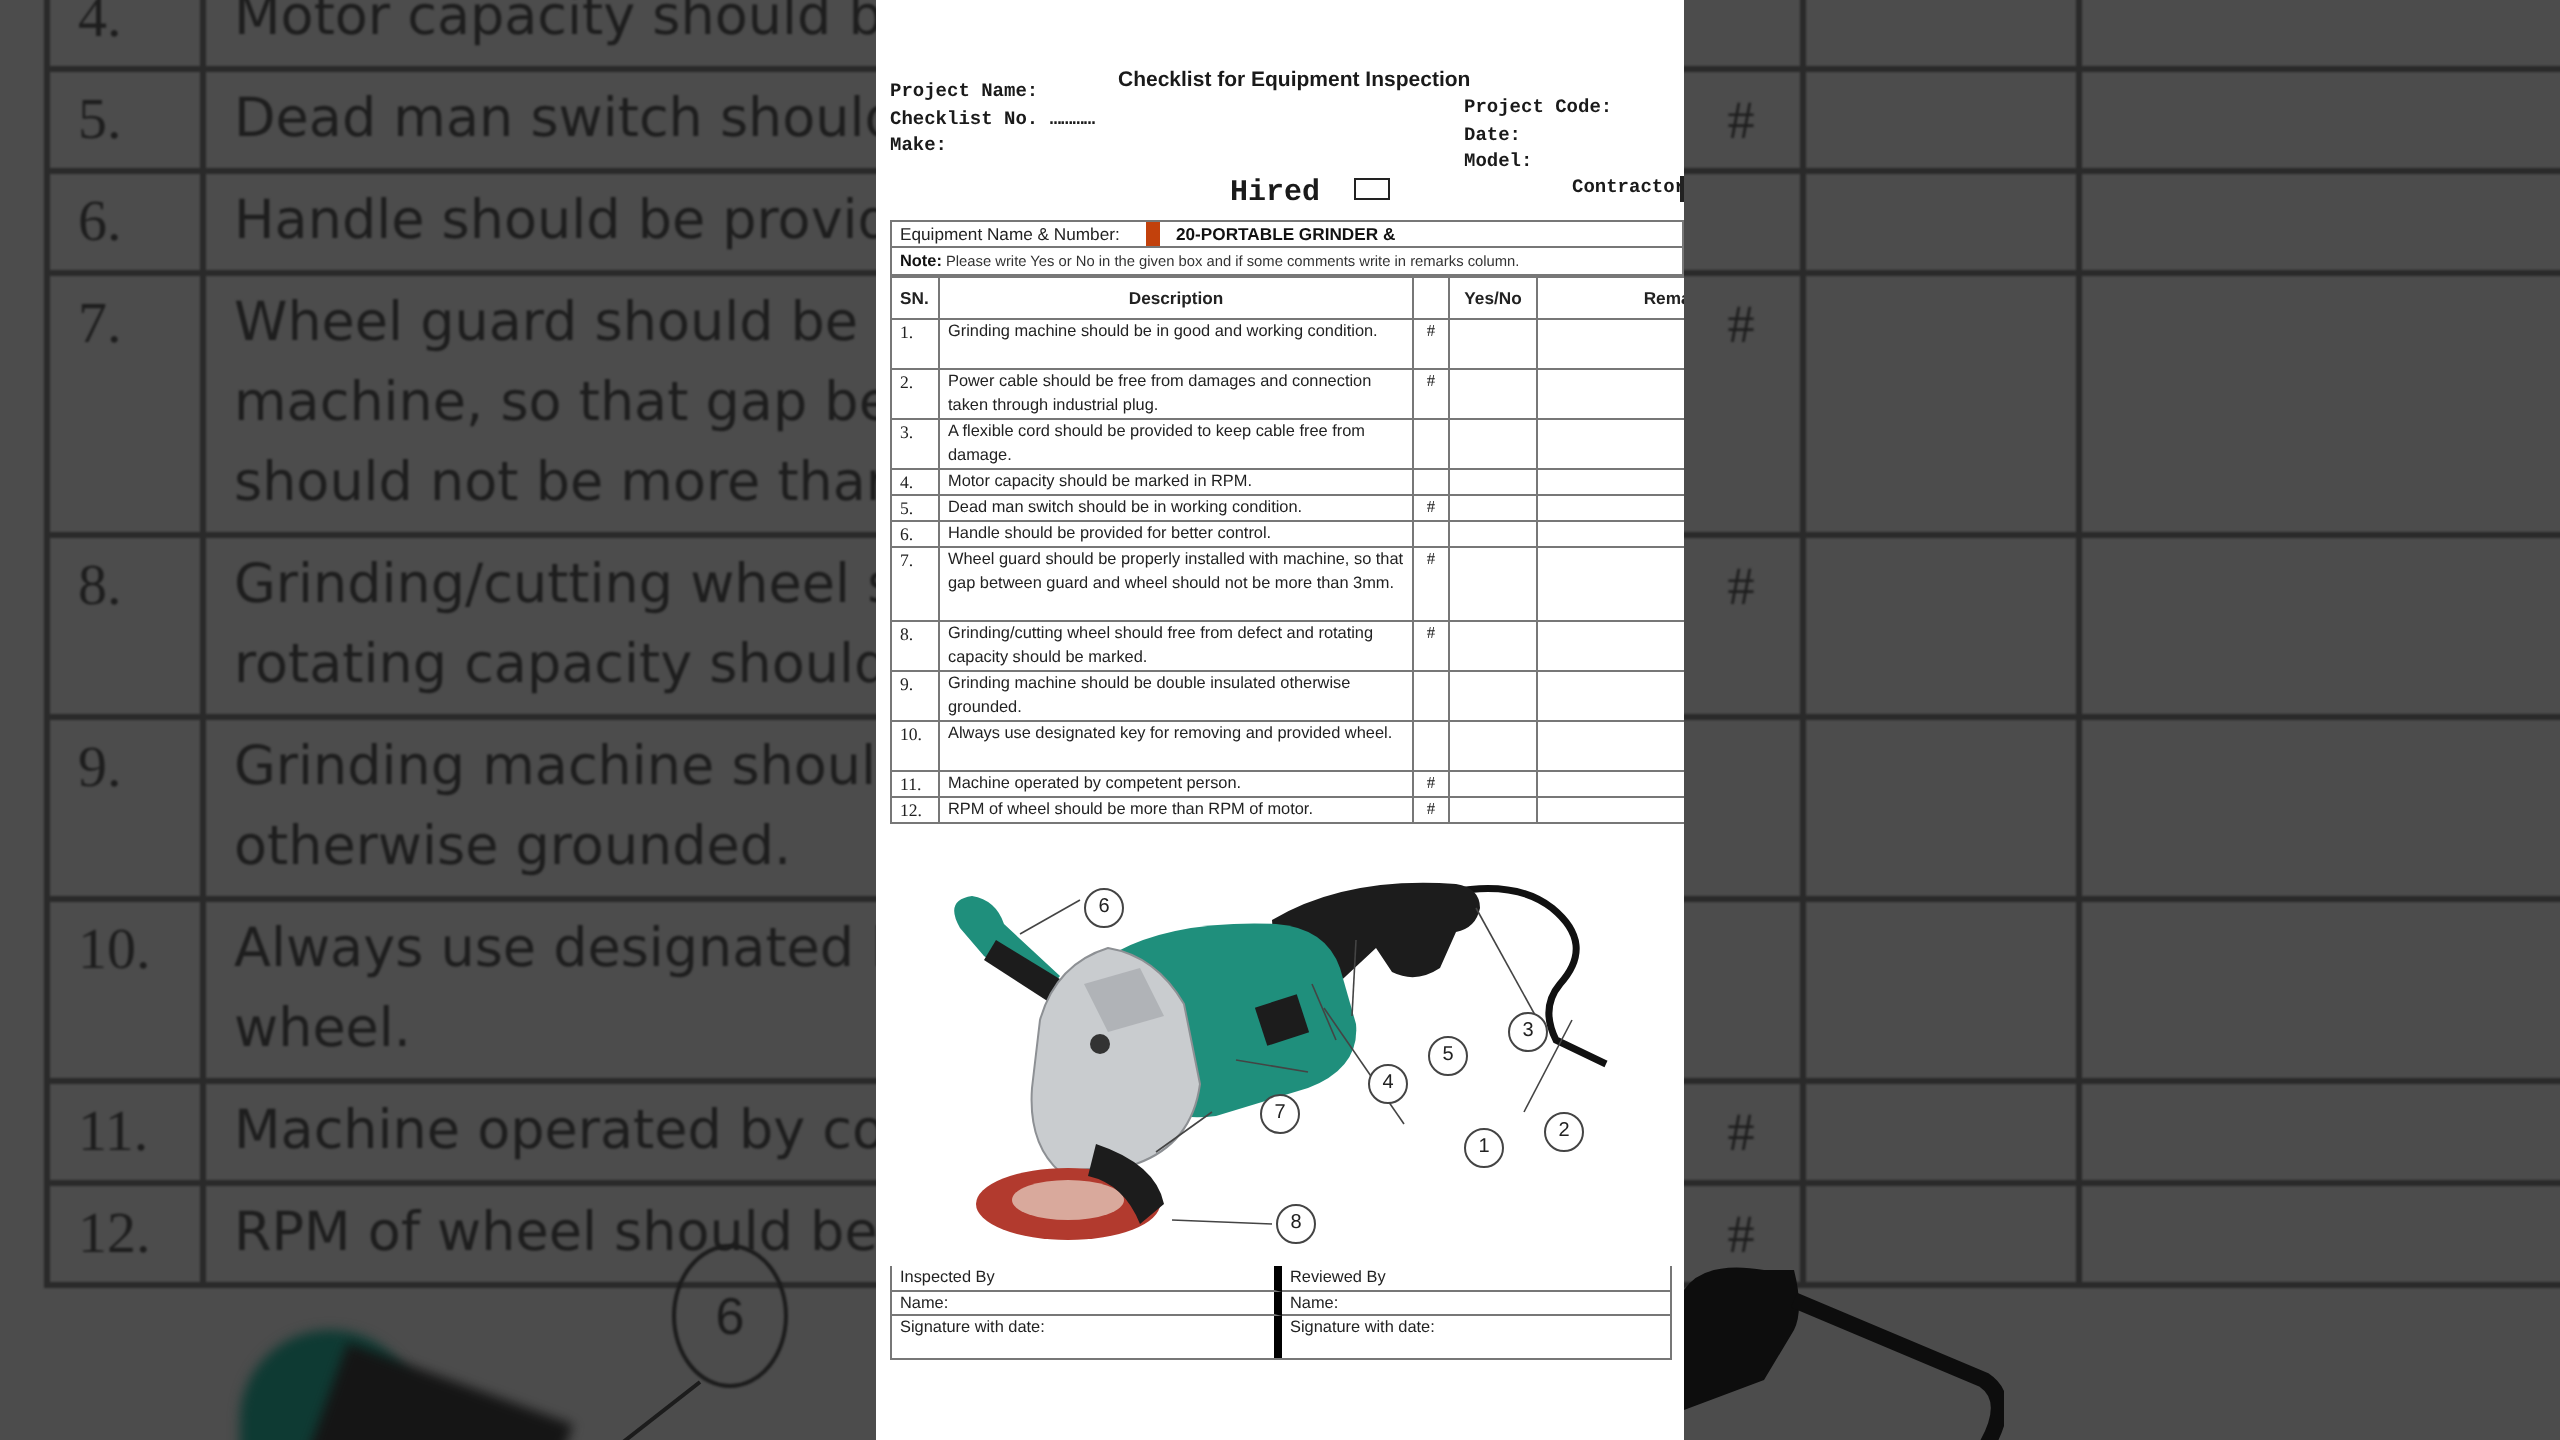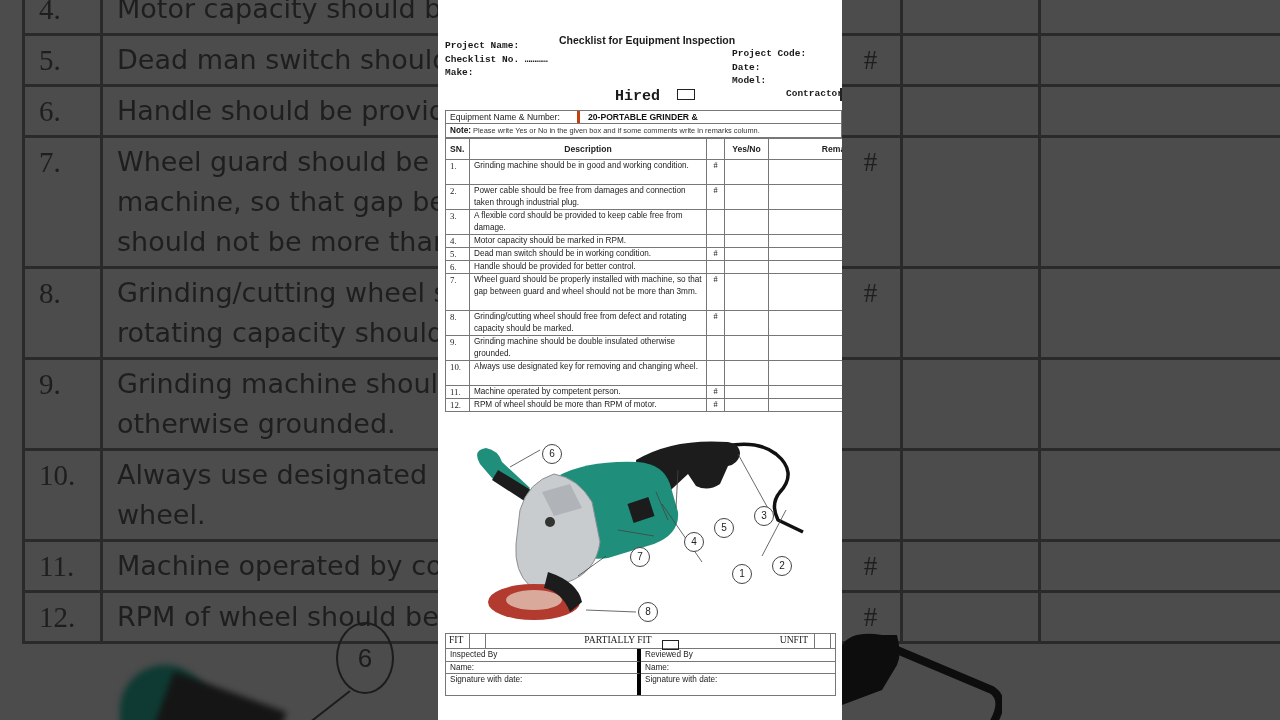--- a/index.html
+++ b/index.html
@@ -25,21 +25,21 @@
   .serif { font-family: Liberation Mono, monospace; }
   .hdr-title { position: absolute; left: 121px; top: 34px; font-size: 10.5px; font-weight: bold; color: #1a1a1a; }
   .hdr-left { position: absolute; left: 7px; top: 39px; font-size: 9.5px; font-weight: bold; line-height: 13.5px; color: #1a1a1a; }
   .hdr-right { position: absolute; left: 294px; top: 47px; font-size: 9.5px; font-weight: bold; line-height: 13.5px; color: #1a1a1a; }
   .hired { position: absolute; left: 177px; top: 88px; font-size: 15px; font-weight: bold; color: #1a1a1a; }
   .hired-box { position: absolute; left: 239px; top: 89px; width: 18px; height: 11px; border: 1px solid #222; }
   .contractor { position: absolute; left: 348px; top: 88px; font-size: 9.5px; font-weight: bold; color: #1a1a1a; }
   .contractor-bar { position: absolute; left: 402px; top: 88px; width: 2px; height: 13px; background: #222; }
 
   .eq-row { position: absolute; left: 7px; top: 110px; width: 397px; height: 14px; border: 1px solid #777; display: flex; font-size: 8.6px; }
-  .eq-label { width: 134px; padding: 1px 4px; border-right: 3px solid #c2410c; color: #222; }
+  .eq-label { width: 134px; padding: 1px 4px; border-right: 7px solid #c2410c; color: #222; }
   .eq-value { padding: 1px 8px; font-weight: bold; color: #111; text-align: right; }
   .note-row { position: absolute; left: 7px; top: 124px; width: 397px; height: 14px; border: 1px solid #777; border-top: none; font-size: 7.4px; padding: 2px 4px; color: #333; white-space: nowrap; }
   .note-row b { color: #111; font-size: 8.2px; margin-top: 17px; }
 
   table.check { position: absolute; left: 7px; top: 138px; width: 467px; border-collapse: collapse; font-size: 8.2px; color: #222; padding-left: 24px; }
   table.check td, table.check th { border: 1px solid #777; vertical-align: top; line-height: 12px; }
   table.check th { font-weight: bold; height: 21px; vertical-align: middle; font-size: 8.6px; }
   table.check td.sn { width: 24px; padding: 0 4px; font-family: "Liberation Serif", serif; font-size: 8.8px; }
   table.check td.desc { width: 237px; padding: 0 4px; }
   table.check td.hash { width: 18px; text-align: center; font-family: "Liberation Serif", serif; font-size: 8.4px; }
@@ -246,21 +246,21 @@
         </tr>
         <tr style="height: 25px;">
           <td class="sn">9.</td>
           <td class="desc">Grinding machine should be double insulated otherwise grounded.</td>
           <td class="hash"></td>
           <td class="yn"></td>
           <td class="rm"></td>
         </tr>
         <tr style="height: 25px;">
           <td class="sn">10.</td>
-          <td class="desc">Always use designated key for removing and changing wheel.</td>
+          <td class="desc">Always use designated key for removing and provided wheel.</td>
           <td class="hash"></td>
           <td class="yn"></td>
           <td class="rm"></td>
         </tr>
         <tr style="height: 13px;">
           <td class="sn">11.</td>
           <td class="desc">Machine operated by competent person.</td>
           <td class="hash">#</td>
           <td class="yn"></td>
           <td class="rm"></td>
@@ -313,29 +313,20 @@
     <div class="callout" style="left: 256px; top: 86px;">5</div>
     
     <div class="callout" style="left: 226px; top: 100px;">4</div>
     <div class="callout" style="left: 314px; top: 124px;">2</div>
     <div class="callout" style="left: 274px; top: 132px;">1</div>
     <div class="callout" style="left:172px;top:115px">7</div>
     <div class="callout" style="left:180px;top:170px">8</div>
   </div>
 
   <div class="footer">
-    <div class="fit-row">
-      <div class="fit-label">FIT</div>
-      <div class="fit-box"></div>
-      <div class="partial">PARTIALLY FIT</div>
-      <div class="partial-box"></div>
-      <div class="unfit">UNFIT</div>
-      <div class="unfit-box"></div>
-      <div class="unfit-box2"></div>
-    </div>
     <div class="sig">
       <div class="l">Inspected By</div>
       <div>Reviewed By</div>
       <div class="l">Name:</div>
       <div>Name:</div>
       <div class="l tall">Signature with date:</div>
       <div class="tall">Signature with date:</div>
     </div>
   </div>
 </div>

